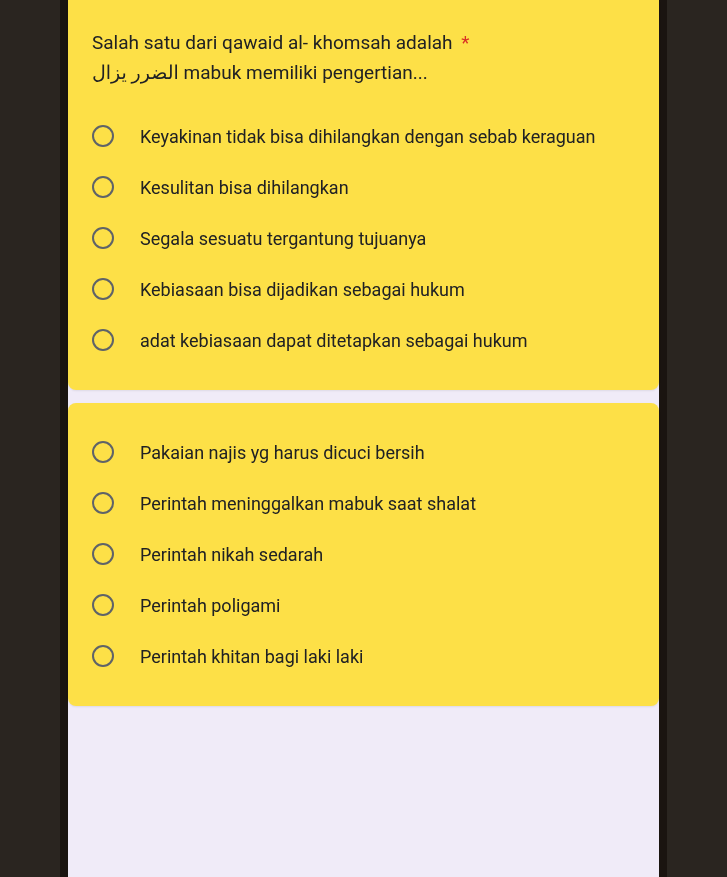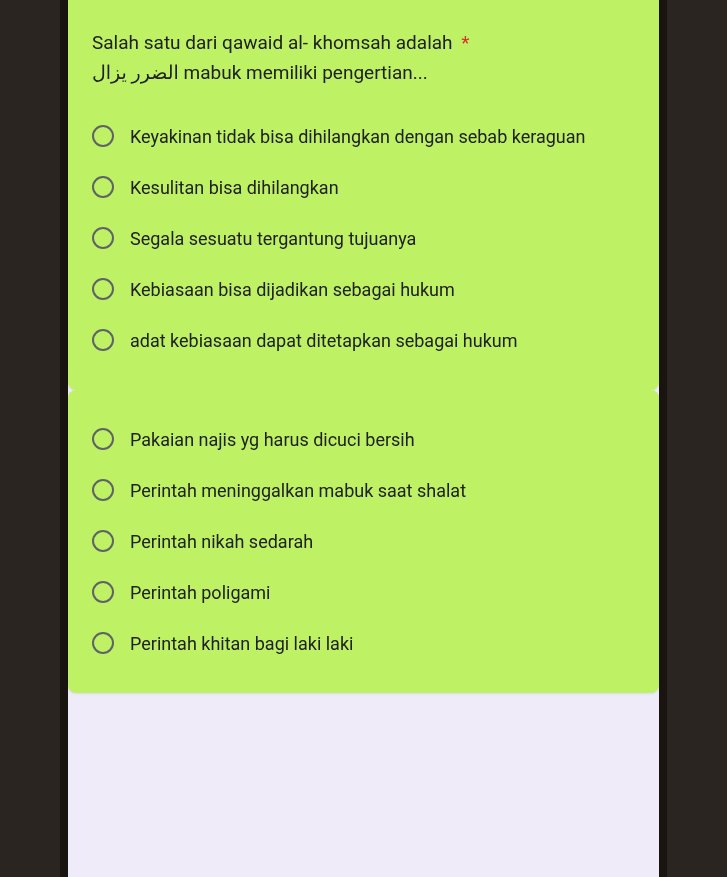--- a/index.html
+++ b/index.html
@@ -15,41 +15,41 @@
       background: #1a1410;
       padding: 0 8px;
       height: 100%;
     }
     .screen {
       background: #f0ebf8;
       padding: 0;
       height: 100%;
     }
     .card {
-      background: #bef264;
+      background: #fde047;
       border-radius: 8px;
       padding: 24px 24px 24px 24px;
-      margin-bottom: 0;
+      margin-bottom: 13px;
       box-shadow: 0 1px 2px rgba(0,0,0,.08);
     }
     .question-title {
       font-size: 19px;
       color: #202124;
       line-height: 1.6;
       margin-bottom: 22px;
       font-weight: 400;
     }
     .required {
       color: #d93025;
       margin-left: 4px;
     }
     .option {
       display: flex;
       align-items: center;
-      gap: 16px;
+      gap: 26px;
       padding: 12px 0;
       cursor: pointer;
     }
     .radio {
       width: 22px;
       height: 22px;
       border: 2.5px solid #5f6368;
       border-radius: 50%;
       flex-shrink: 0;
     }

